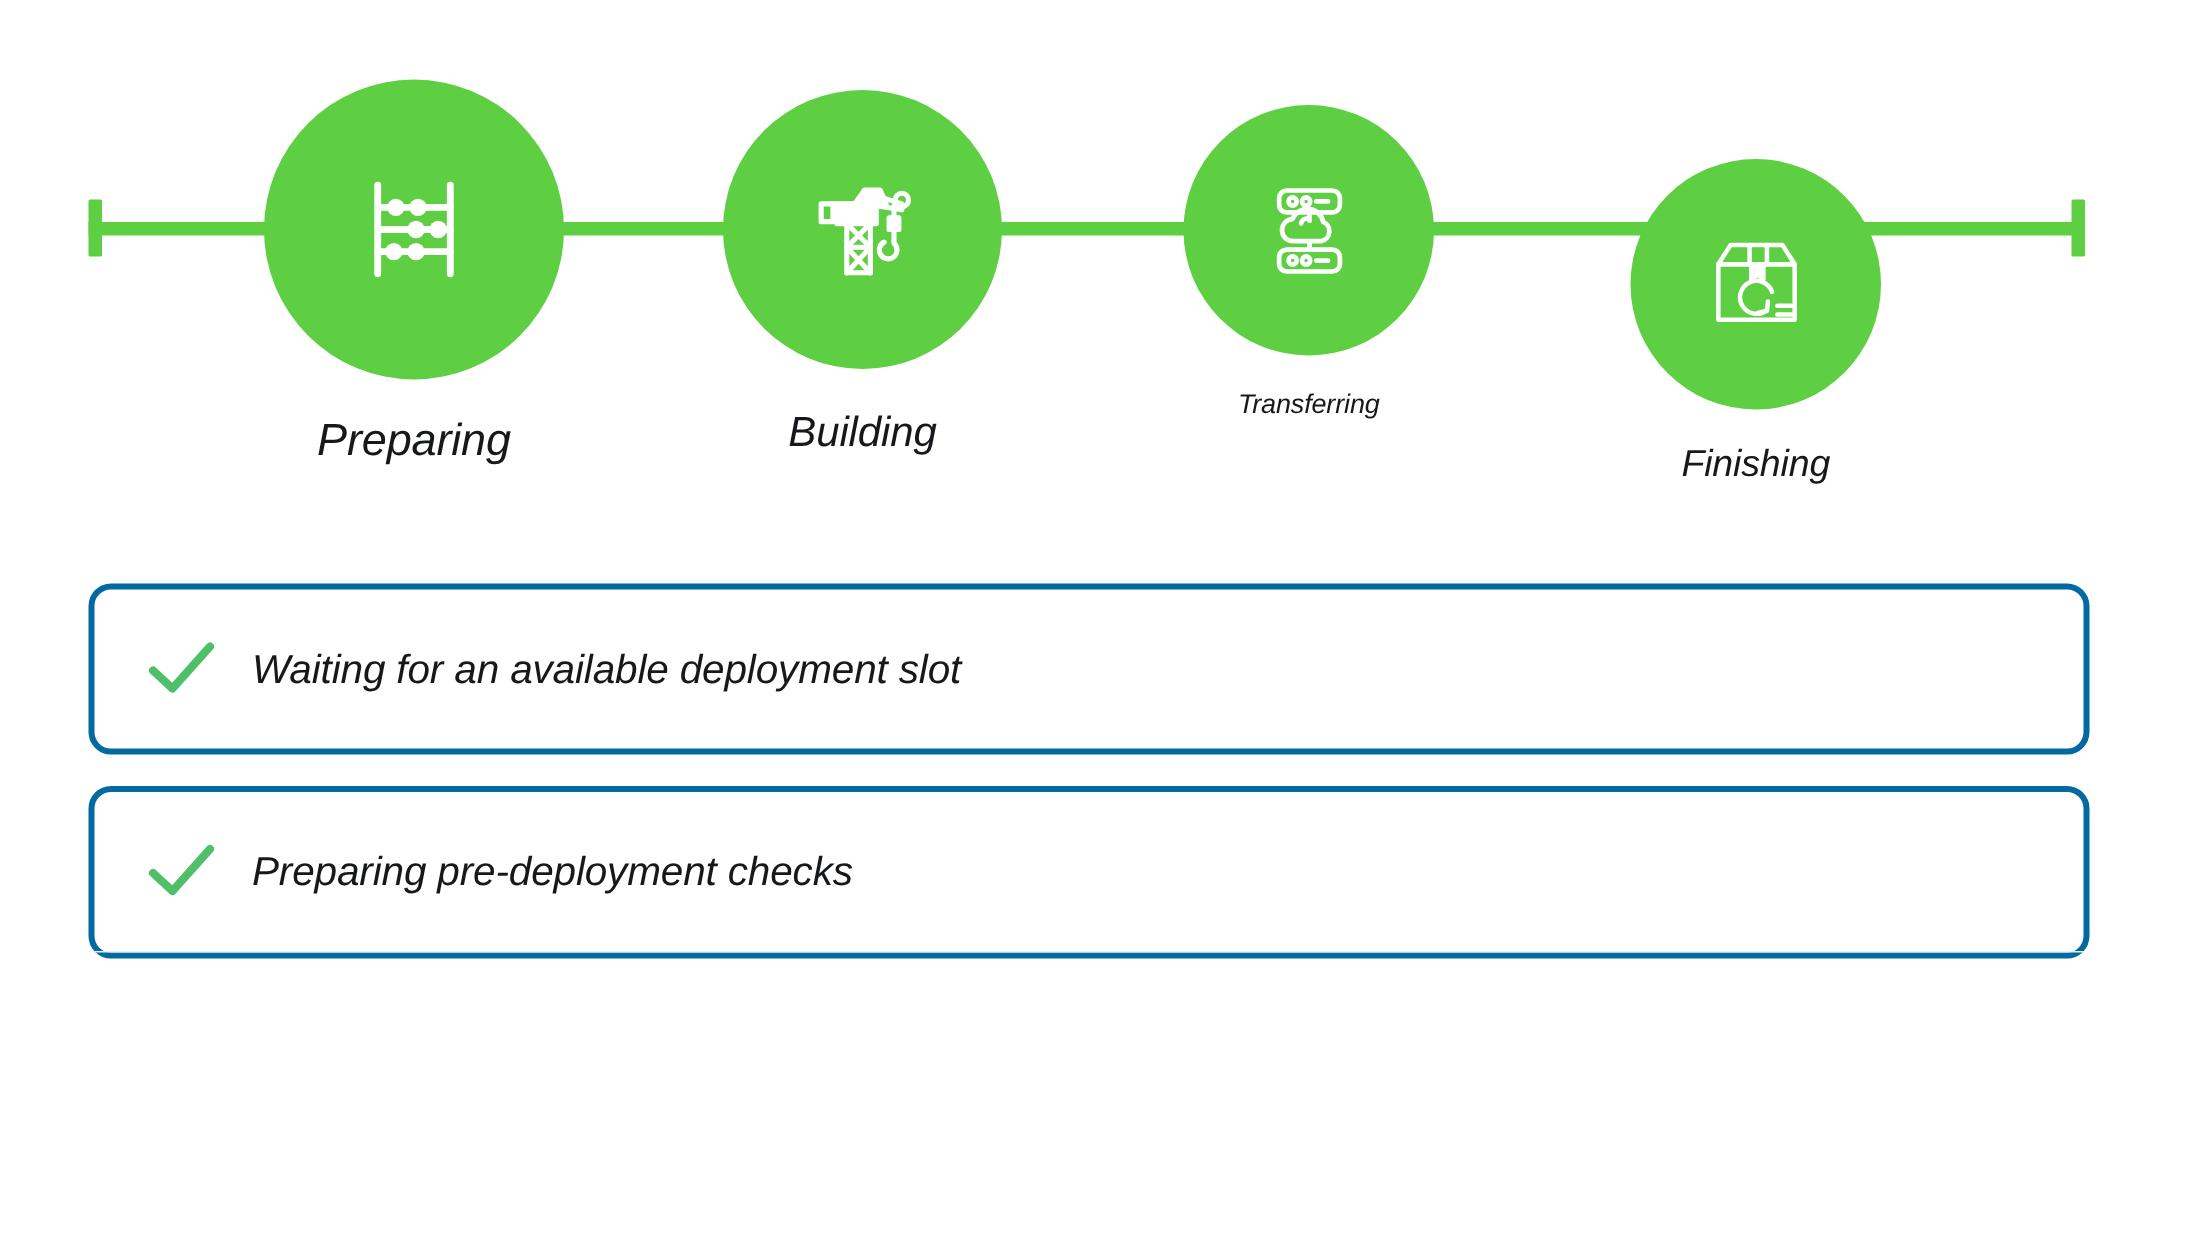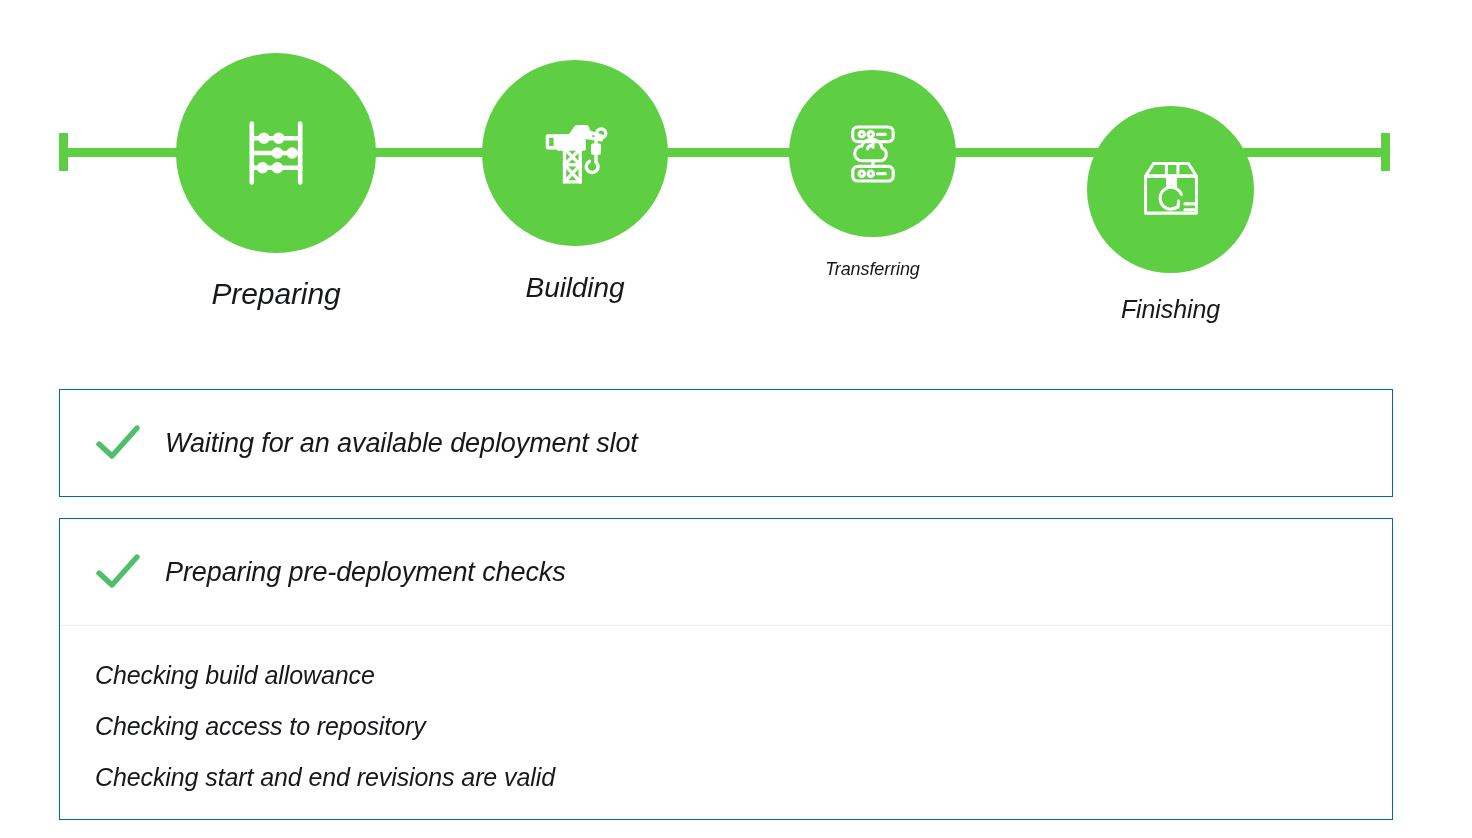--- a/index.html
+++ b/index.html
@@ -89,22 +89,22 @@
   #step-4 .step-label  { top: 259px; font-size: 25px; }
 
   
   #checklist {
     position: absolute;
     left: 59px;
     top: 389px;
     width: 1334px;
   }
   .card {
-    border: 1px solid #0369a1;
-    border-radius: 0;
+    border: 4px solid #0369a1;
+    border-radius: 15px;
     background: #ffffff;
     margin-bottom: 21px;
   }
   .card-header {
     display: flex;
     align-items: center;
     height: 106px;
     padding-left: 35px;
   }
   .check-icon {
@@ -254,21 +254,16 @@
     <div class="card">
       <div class="card-header">
         <span class="check-icon">
           <svg width="46" height="40" viewBox="0 0 46 40" fill="none">
             <path d="M4 21 L17 33 L42 5" stroke="#4FBF69" stroke-width="5.4" stroke-linecap="round" stroke-linejoin="round"></path>
           </svg>
         </span>
         <span class="card-title">Preparing pre-deployment checks</span>
       </div>
       <div class="card-divider"></div>
-      <div class="sub-list">
-        <div class="sub-item">Checking build allowance</div>
-        <div class="sub-item">Checking access to repository</div>
-        <div class="sub-item">Checking start and end revisions are valid</div>
-      </div>
     </div>
 
   </div>
 </div>
 
 </body></html>

